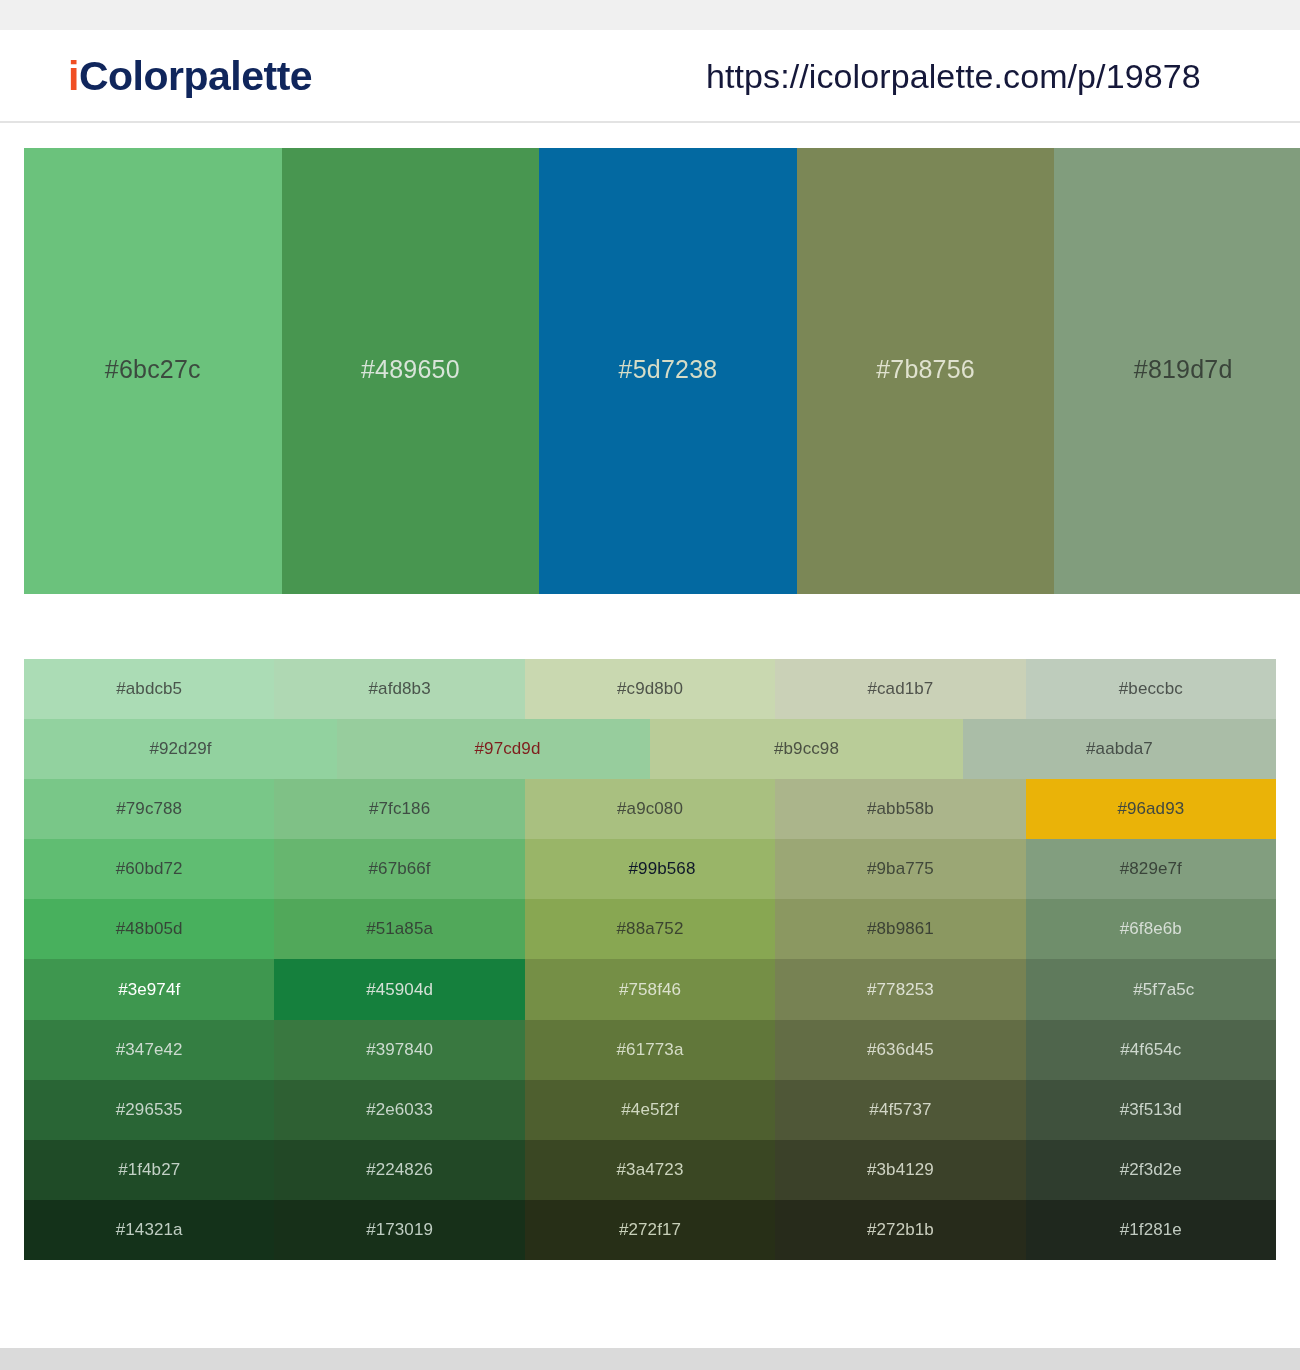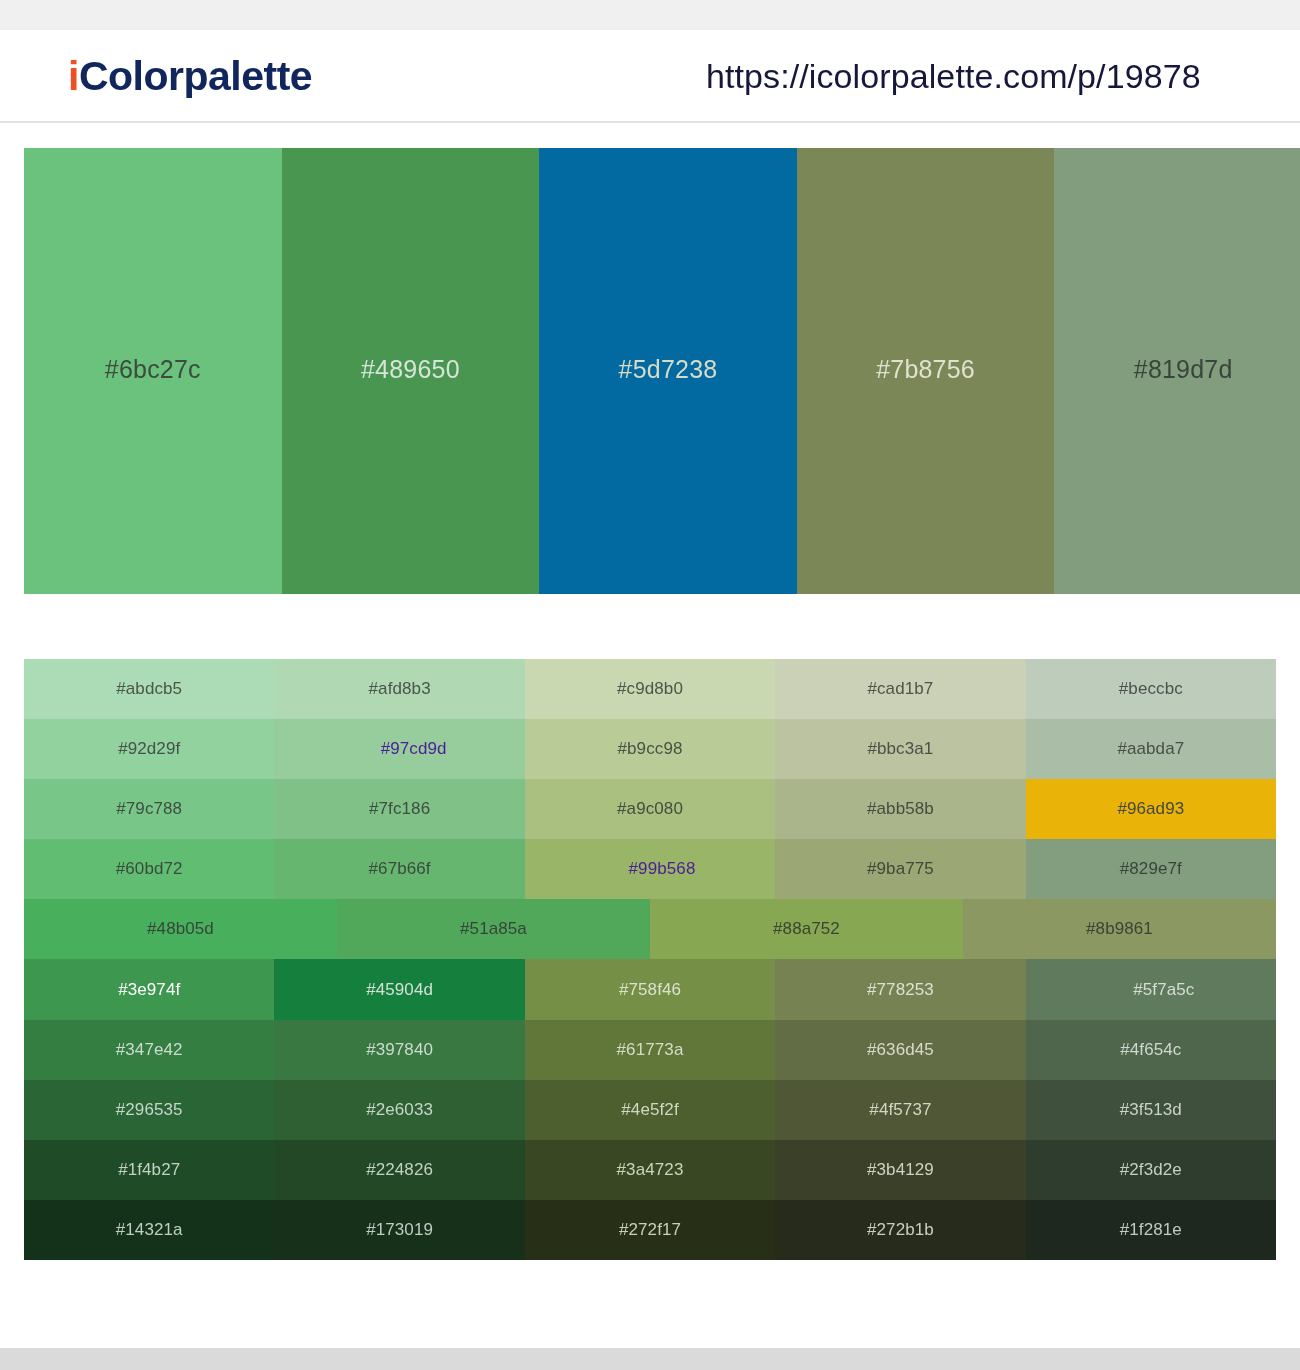--- a/index.html
+++ b/index.html
@@ -182,28 +182,25 @@
         </div>
         <div class="shade-cell" style="background: rgb(190, 204, 188);">
           <span class="shade-label" style="color: rgb(76, 82, 77);">#beccbc</span>
         </div>
       </div>
       <div class="shade-row">
         <div class="shade-cell" style="background: rgb(146, 210, 159);">
           <span class="shade-label" style="color: rgb(69, 81, 74);">#92d29f</span>
         </div>
         <div class="shade-cell" style="background: rgb(151, 205, 157);">
-          <span class="shade-label" style="color: #4c1d95; margin-left: 28px;">#97cd9d</span>
+          <span class="shade-label" style="color: #7f1d1d; margin-left: 28px;">#97cd9d</span>
         </div>
         <div class="shade-cell" style="background: rgb(185, 204, 152);">
           <span class="shade-label" style="color: rgb(75, 81, 67);">#b9cc98</span>
         </div>
-        <div class="shade-cell" style="background: rgb(187, 195, 161);">
-          <span class="shade-label" style="color: rgb(76, 80, 71);">#bbc3a1</span>
-        </div>
         <div class="shade-cell" style="background: rgb(170, 189, 167);">
           <span class="shade-label" style="color: rgb(71, 79, 73);">#aabda7</span>
         </div>
       </div>
       <div class="shade-row">
         <div class="shade-cell" style="background: rgb(121, 199, 136);">
           <span class="shade-label" style="color: rgb(63, 77, 68);">#79c788</span>
         </div>
         <div class="shade-cell" style="background: rgb(127, 193, 134);">
           <span class="shade-label" style="color: rgb(63, 77, 68);">#7fc186</span>
@@ -219,21 +216,21 @@
         </div>
       </div>
       <div class="shade-row">
         <div class="shade-cell" style="background: rgb(96, 189, 114);">
           <span class="shade-label" style="color: rgb(58, 74, 63);">#60bd72</span>
         </div>
         <div class="shade-cell" style="background: rgb(103, 182, 111);">
           <span class="shade-label" style="color: rgb(58, 74, 63);">#67b66f</span>
         </div>
         <div class="shade-cell" style="background: rgb(153, 181, 104);">
-          <span class="shade-label" style="color: #4c1d95; margin-left: 24px;">#99b568</span>
+          <span class="shade-label" style="color: #0f172a; margin-left: 24px;">#99b568</span>
         </div>
         <div class="shade-cell" style="background: rgb(155, 167, 117);">
           <span class="shade-label" style="color: rgb(65, 72, 58);">#9ba775</span>
         </div>
         <div class="shade-cell" style="background: rgb(130, 158, 127);">
           <span class="shade-label" style="color: rgb(58, 68, 58);">#829e7f</span>
         </div>
       </div>
       <div class="shade-row">
         <div class="shade-cell" style="background: rgb(72, 176, 93);">
@@ -241,20 +238,23 @@
         </div>
         <div class="shade-cell" style="background: rgb(81, 168, 90);">
           <span class="shade-label" style="color: rgb(54, 69, 55);">#51a85a</span>
         </div>
         <div class="shade-cell" style="background: rgb(136, 167, 82);">
           <span class="shade-label" style="color: rgb(59, 68, 48);">#88a752</span>
         </div>
         <div class="shade-cell" style="background: rgb(139, 152, 97);">
           <span class="shade-label" style="color: rgb(60, 66, 53);">#8b9861</span>
         </div>
+        <div class="shade-cell" style="background: rgb(111, 142, 107);">
+          <span class="shade-label" style="color: rgb(214, 222, 214);">#6f8e6b</span>
+        </div>
       </div>
       <div class="shade-row">
         <div class="shade-cell" style="background: rgb(62, 151, 79);">
           <span class="shade-label" style="color: #ffffff;">#3e974f</span>
         </div>
         <div class="shade-cell" style="background: #15803d;">
           <span class="shade-label" style="color: rgb(212, 224, 214);">#45904d</span>
         </div>
         <div class="shade-cell" style="background: rgb(117, 143, 70);">
           <span class="shade-label" style="color: rgb(219, 225, 205);">#758f46</span>

